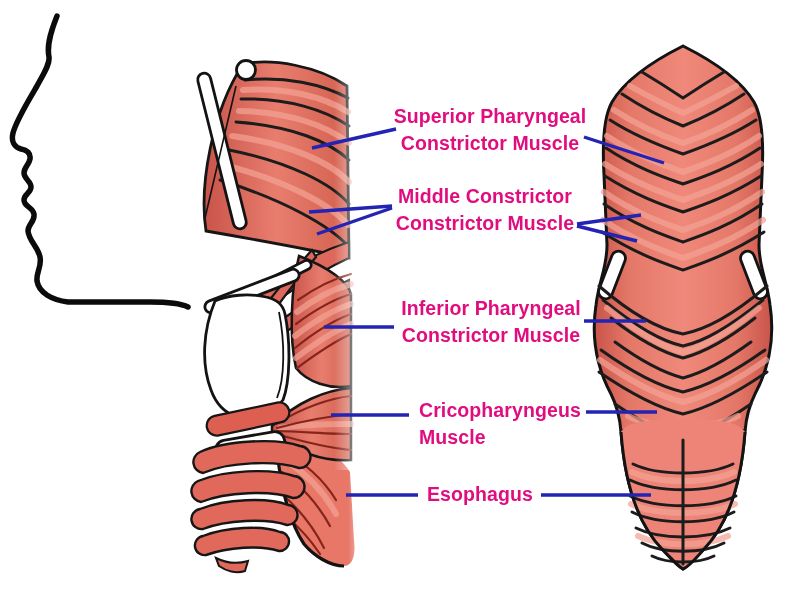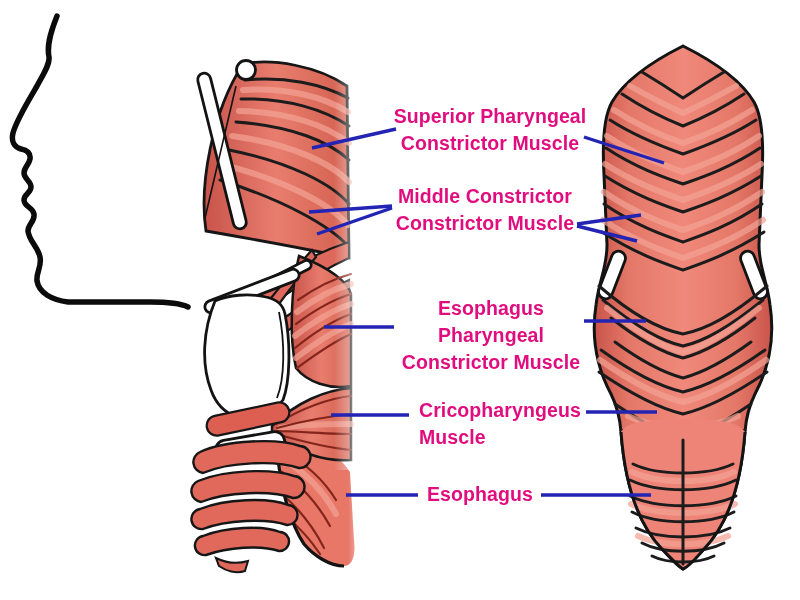--- a/index.html
+++ b/index.html
@@ -217,21 +217,21 @@
     <div>Superior Pharyngeal</div>
     <div>Constrictor Muscle</div>
   </div>
 
   <div class="lbl center" style="left:384px;top:183px;width:202px;">
     <div>Middle Constrictor</div>
     <div>Constrictor Muscle</div>
   </div>
 
   <div class="lbl center" style="left:388px;top:295px;width:206px;">
-    <div>Esophagus Pharyngeal</div>
+    <div>Inferior Pharyngeal</div>
     <div>Constrictor Muscle</div>
   </div>
 
   <div class="lbl" style="left:419px;top:397px;width:170px;">
     <div>Cricopharyngeus</div>
     <div>Muscle</div>
   </div>
 
   <div class="lbl center" style="left:424px;top:481px;width:112px;">
     <div>Esophagus</div>

